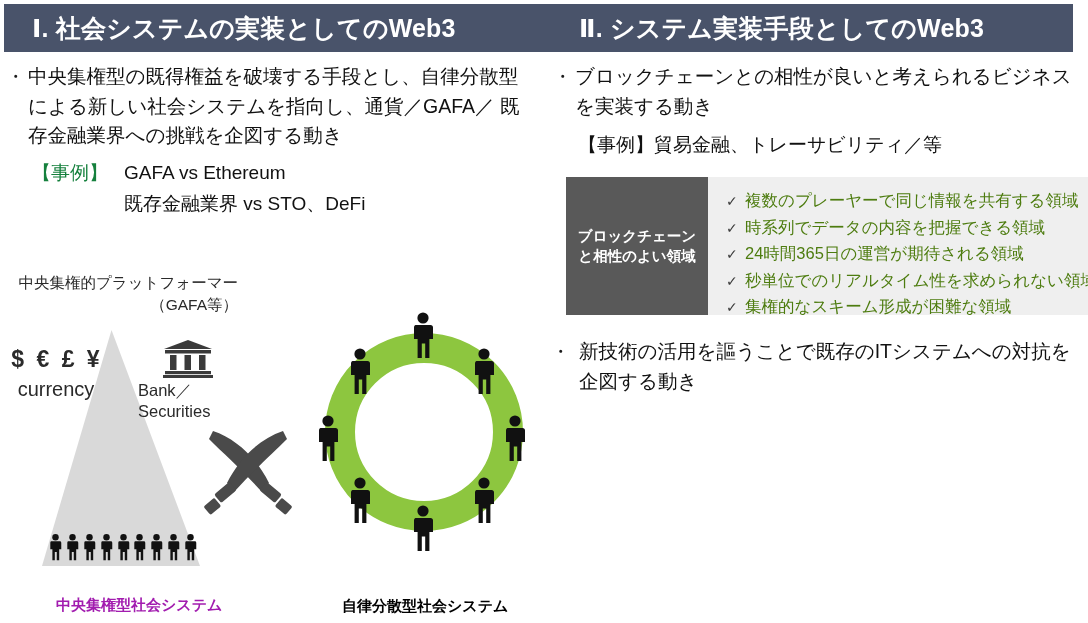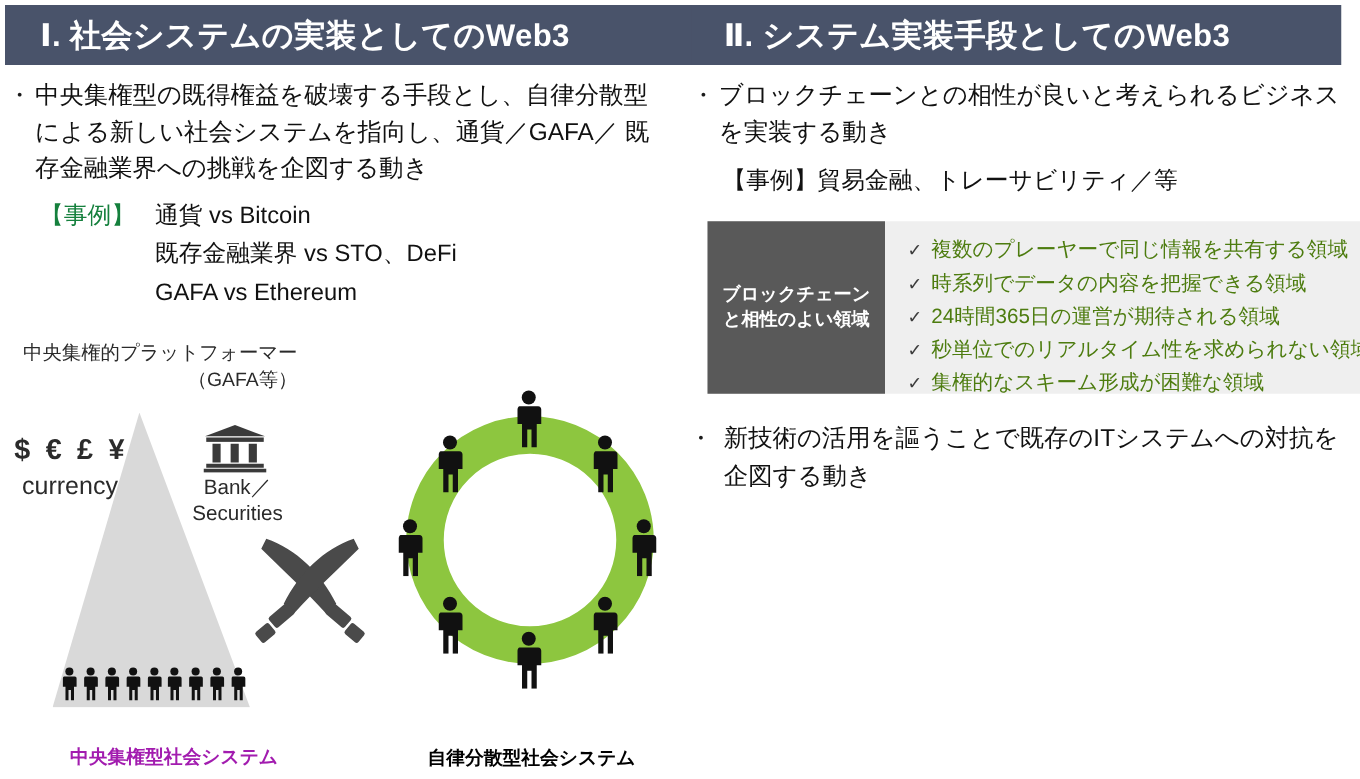--- a/index.html
+++ b/index.html
@@ -142,21 +142,21 @@
     left: 162px;
     top: 340px;
     width: 52px;
     height: 38px;
   }
   .bank-label {
     position: absolute;
     left: 138px;
     top: 380px;
     width: 104px;
-    text-align: center;
+    text-align: left;
     font-size: 16.5px;
     line-height: 21px;
     color: #2a2a2a;
   }
 
   .swords-icon {
     position: absolute;
     left: 203px;
     top: 425px;
     width: 90px;
@@ -285,23 +285,22 @@
   </div>
 
   <div class="bullet-block" id="left-para">
     <span class="bullet-dot">・</span>
     <span class="bullet-text">中央集権型の既得権益を破壊する手段とし、自律分散型による新しい社会システムを指向し、通貨／GAFA／ 既存金融業界への挑戦を企図する動き</span>
   </div>
 
   <div class="ex-group">
     <span class="ex-label">【事例】</span>
     <span class="ex-items">
-      <span class="ex-item">通貨 vs Bitcoin</span>
+      <span class="ex-item">GAFA vs Ethereum</span>
       <span class="ex-item">既存金融業界 vs STO、DeFi</span>
-      <span class="ex-item">GAFA vs Ethereum</span>
     </span>
   </div>
 
   <div class="platform-caption">
     <span>中央集権的プラットフォーマー</span>
     <span class="l2">（GAFA等）</span>
   </div>
 
   <div class="pyramid">
     <div class="pyramid-shape"></div>

